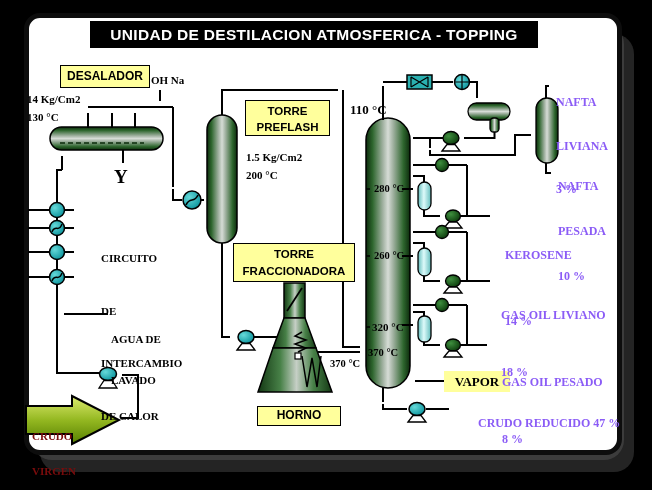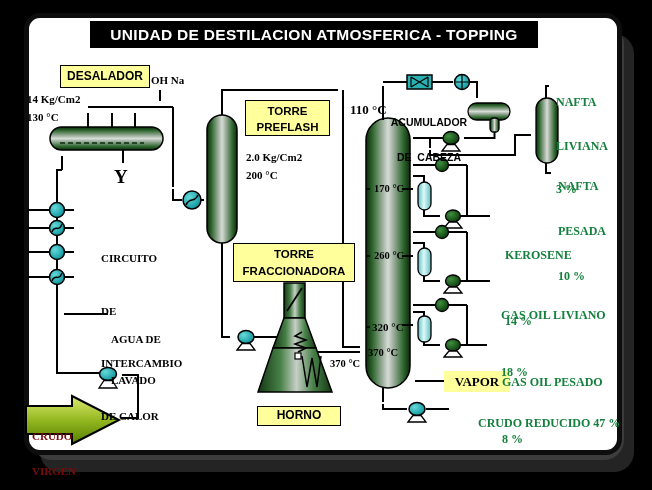--- a/index.html
+++ b/index.html
@@ -7,21 +7,21 @@
          font-family:"Liberation Serif",serif;padding-left:48px;}
   .shadow{position:absolute;border-radius:20px;}
   .s2{left:40px;top:34px;width:594px;height:438px;background:#242424;}
   .s1{left:32px;top:24px;width:592px;height:436px;background:#3c3c3c;}
   .paper{position:absolute;left:24px;top:13px;width:588px;height:432px;background:#fff;
          border:5px solid #0d0d0d;border-radius:16px;}
   svg.diagram{position:absolute;left:0;top:0;}
   .lbl{position:absolute;font-weight:bold;color:#000;white-space:pre-wrap;line-height:1.15;}
   .serif{font-family:"Liberation Serif",serif;}
   .sans{font-family:"Liberation Sans",sans-serif;}
-  .red{color:#15803d;}
+  .red{color:#8b5cf6;}
   .blk{display:block;}
   .titlebar{position:absolute;left:90px;top:21px;width:448px;height:27px;background:#000;
             color:#fff;text-align:center;line-height:27px;font-size:15.5px;font-weight:bold;
             font-family:"Liberation Sans",sans-serif;letter-spacing:.3px;}
   .ybox{position:absolute;background:#ffff9c;border:1.5px solid #000;text-align:center;
         font-family:"Liberation Sans",sans-serif;font-weight:bold;color:#000;box-sizing:border-box;}
   .ybox-plain{position:absolute;background:#ffff9c;text-align:center;font-weight:bold;color:#000;box-sizing:border-box;}
   path,polyline{fill:none;}
 </style>
 </head>
@@ -238,34 +238,30 @@
   </div>
 
   <div class="ybox" style="left:257px;top:406px;width:84px;height:20px;line-height:17px;font-size:12px;">
     <span>HORNO</span>
   </div>
 
   <div class="ybox-plain serif" style="left:444px;top:371px;width:66px;height:21px;line-height:21px;font-size:13px;">
     <span>VAPOR</span>
   </div>
 
-  <div class="lbl sans" style="left:390px;top:94px;width:78px;font-size:10.5px;line-height:11.5px;text-align:center;">
-    <span class="blk">ACUMULADOR</span>
-    <span class="blk">DE  CABEZA</span>
-  </div>
 
   <div class="lbl serif" style="left:151px;top:74px;font-size:11px;">OH Na</div>
   <div class="lbl serif" style="left:27px;top:93px;font-size:11px;">14 Kg/Cm2</div>
   <div class="lbl serif" style="left:27px;top:111px;font-size:11px;">130 °C</div>
-  <div class="lbl serif" style="left:246px;top:151px;font-size:11px;">2.0 Kg/Cm2</div>
+  <div class="lbl serif" style="left:246px;top:151px;font-size:11px;">1.5 Kg/Cm2</div>
   <div class="lbl serif" style="left:246px;top:169px;font-size:11px;">200 °C</div>
   <div class="lbl serif" style="left:350px;top:103px;font-size:13px;">110 °C</div>
   <div class="lbl serif" style="left:330px;top:358px;font-size:10.5px;">370 °C</div>
 
-  <div class="lbl serif" style="left:374px;top:183px;font-size:10.5px;">170 °C</div>
+  <div class="lbl serif" style="left:374px;top:183px;font-size:10.5px;">280 °C</div>
   <div class="lbl serif" style="left:374px;top:250px;font-size:10.5px;">260 °C</div>
   <div class="lbl serif" style="left:372px;top:321px;font-size:11px;">320 °C</div>
   <div class="lbl serif" style="left:368px;top:347px;font-size:10.5px;">370 °C</div>
 
   <div class="lbl serif" style="left:111px;top:306px;font-size:11px;line-height:13.5px;">
     <span class="blk">AGUA DE</span>
     <span class="blk">LAVADO</span>
   </div>
 
   <div class="lbl serif" style="left:101px;top:215px;font-size:11px;line-height:17.5px;">

